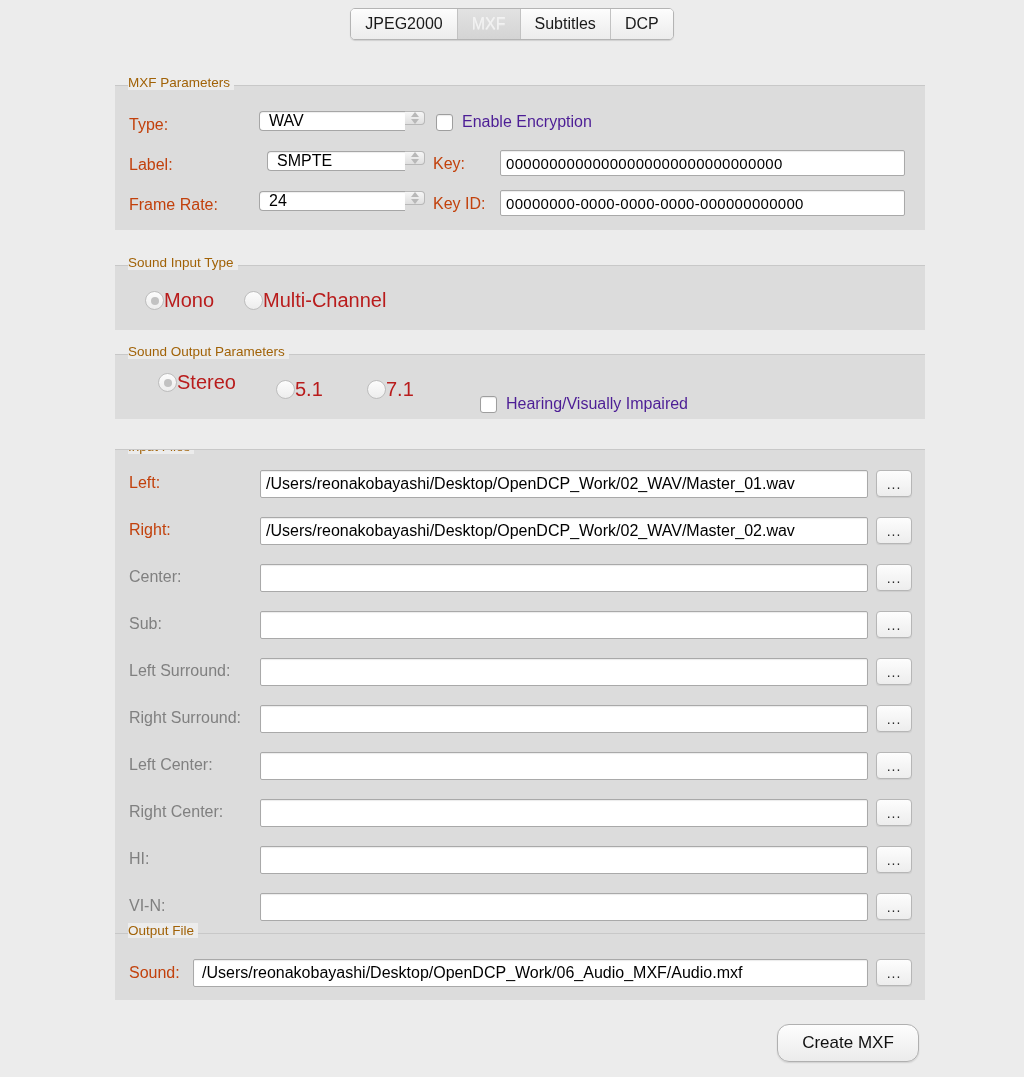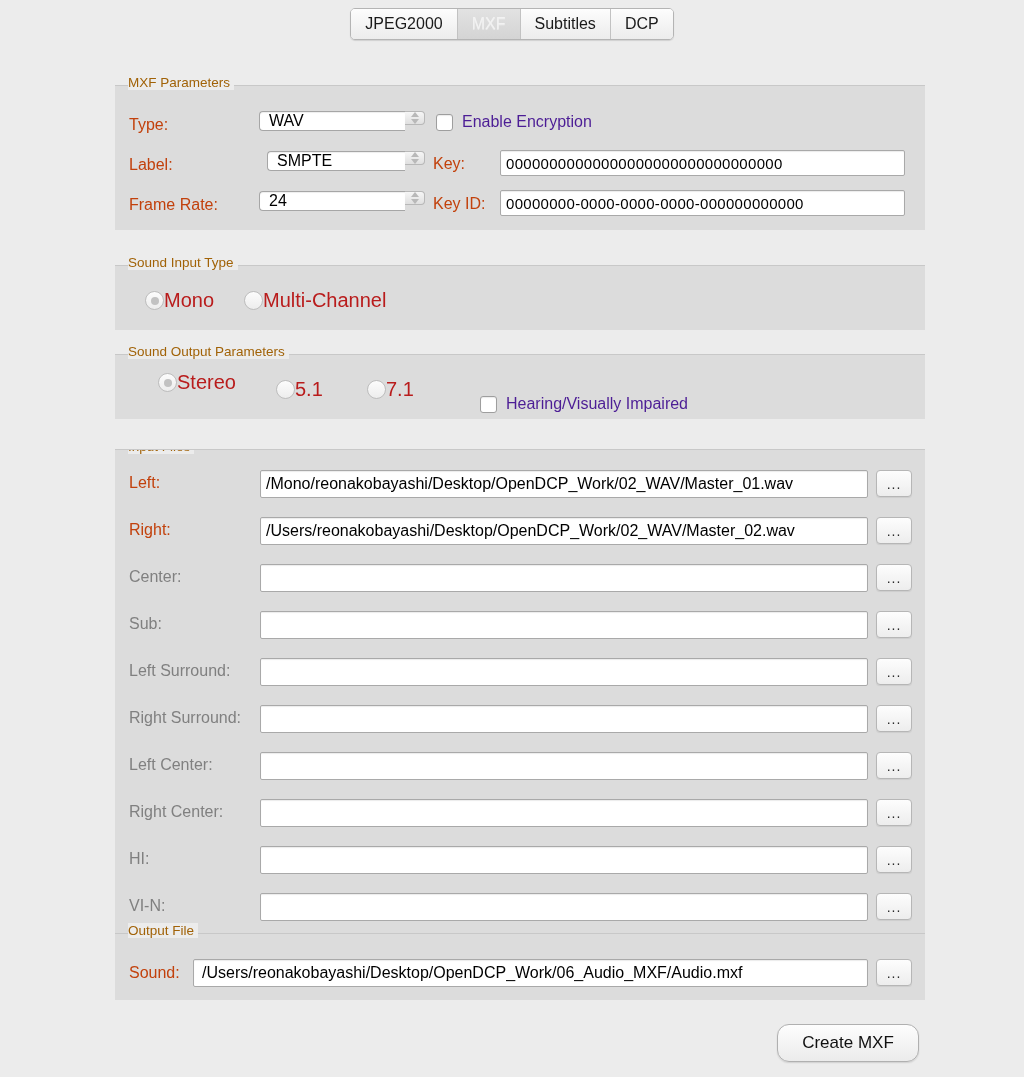--- a/index.html
+++ b/index.html
@@ -338,21 +338,21 @@
     <div class="cbox-wrap" style="left:346px; top:40px;margin-left:19px;">
       <span class="cbox"></span>
       <span class="cbox-label">Hearing/Visually Impaired</span>
     </div>
   </div>
 
   <div class="group" style="left:115px; top:403px; width:810px; height:512px; overflow:hidden;">
     <div class="group-title">Input Files</div>
 
     <div class="lbl" style="left:14px; top:23px;">Left:</div>
-    <div class="tfield big" style="left:145px; top:20px; width:608px;">/Mono/reonakobayashi/Desktop/OpenDCP_Work/02_WAV/Master_01.wav</div>
+    <div class="tfield big" style="left:145px; top:20px; width:608px;">/Users/reonakobayashi/Desktop/OpenDCP_Work/02_WAV/Master_01.wav</div>
     <div class="browse" style="left:761px; top:20px;">...</div>
 
     <div class="lbl" style="left:14px; top:70px;">Right:</div>
     <div class="tfield big" style="left:145px; top:67px; width:608px;">/Users/reonakobayashi/Desktop/OpenDCP_Work/02_WAV/Master_02.wav</div>
     <div class="browse" style="left:761px; top:67px;">...</div>
 
     <div class="lbl dim" style="left:14px; top:117px;">Center:</div>
     <div class="tfield big" style="left:145px; top:114px; width:608px;"></div>
     <div class="browse" style="left:761px; top:114px;">...</div>
 

